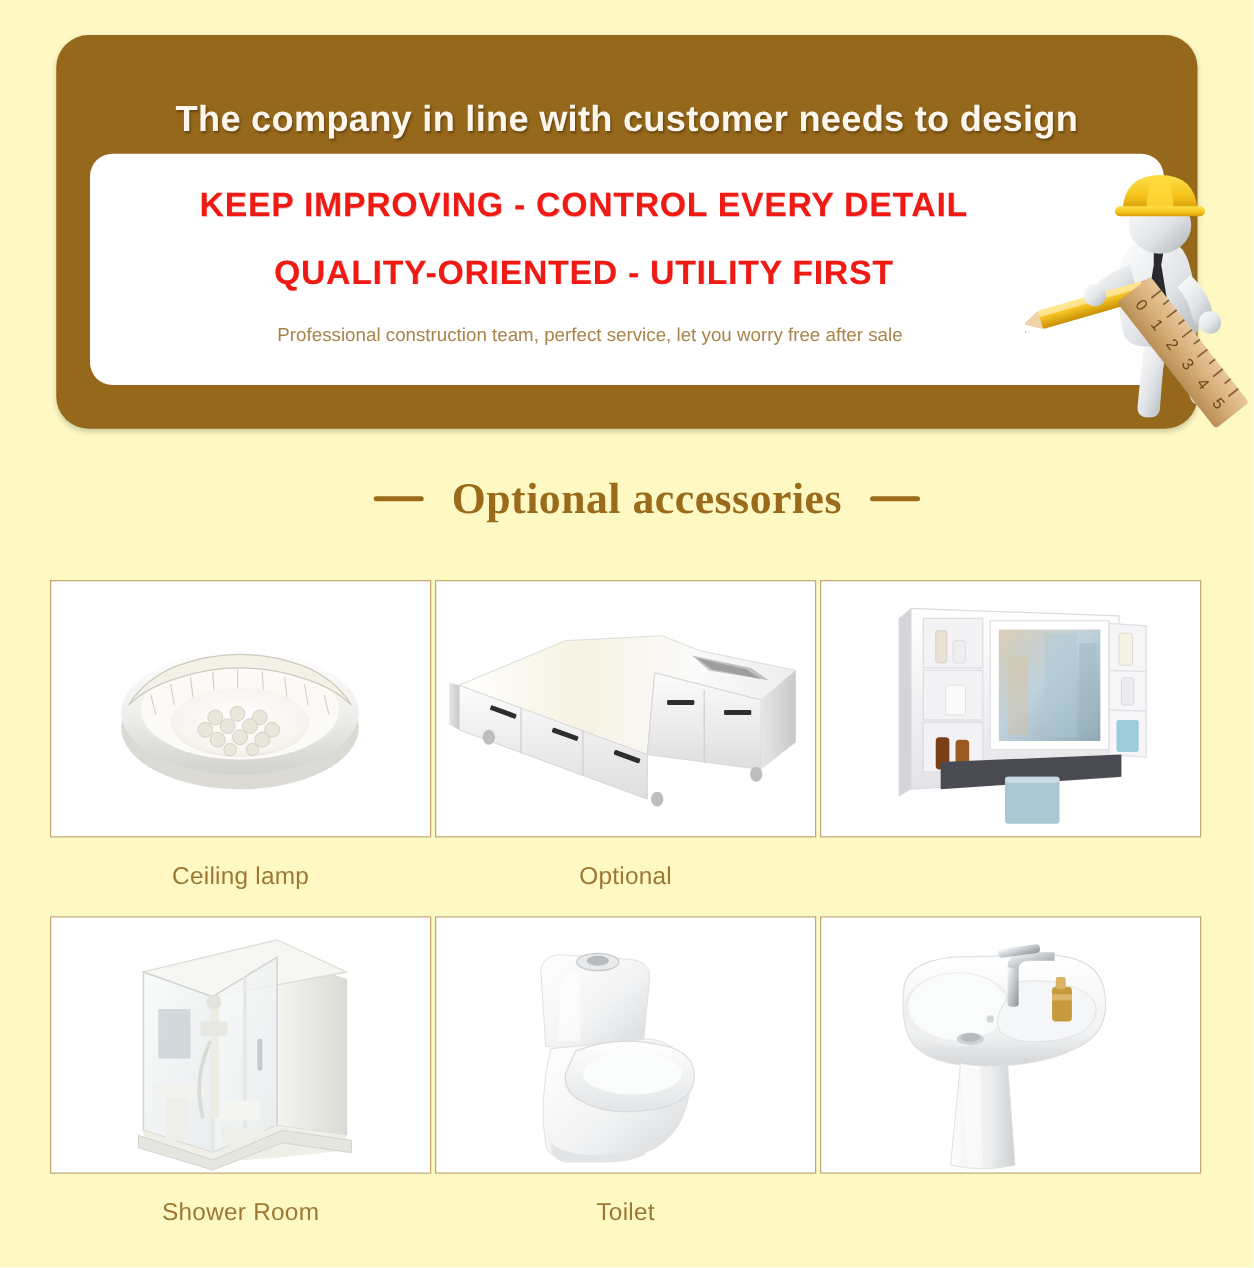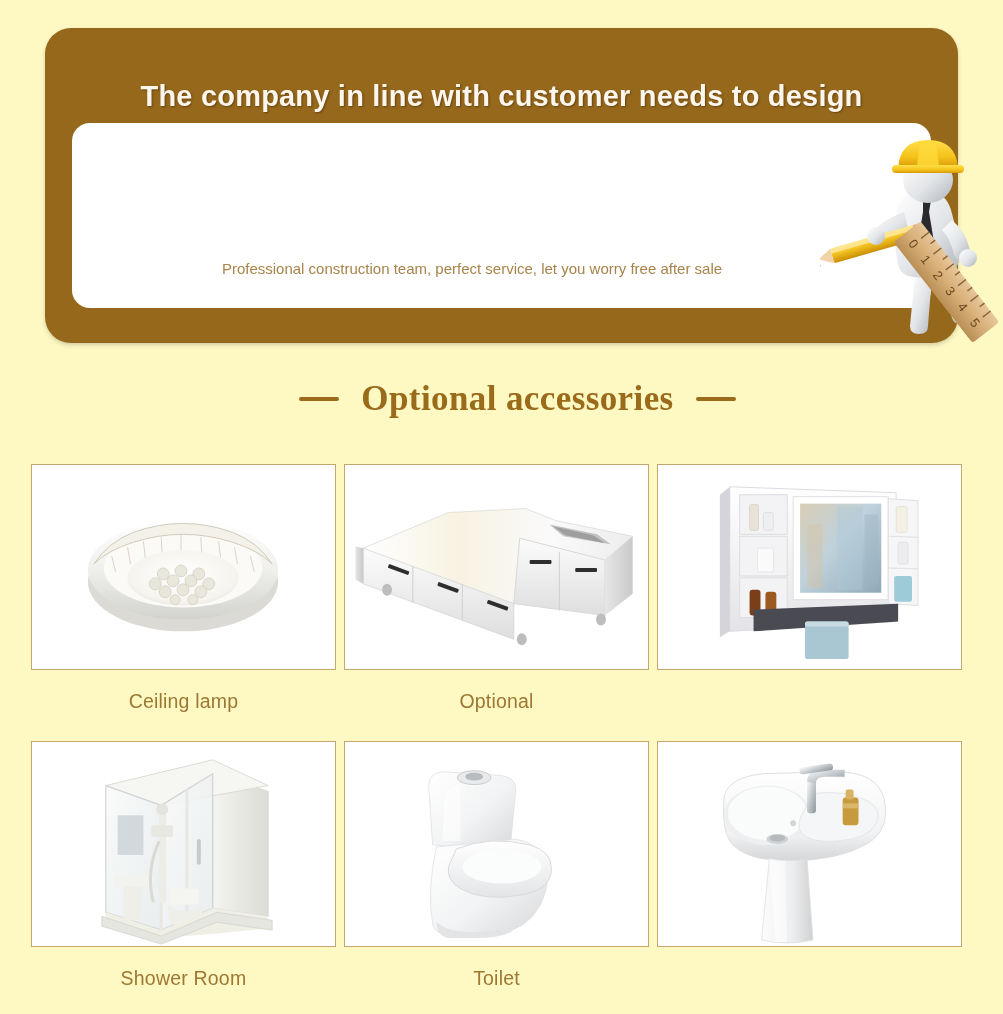--- a/index.html
+++ b/index.html
@@ -115,28 +115,27 @@
     font-size: 35px;
     font-weight: bold;
     color: #9A6B1B;
     letter-spacing: 0.4px;
     white-space: nowrap;
   }
 
   
   .grid {
     position: absolute;
-    left: 31px;
+    left: 40px;
     top: 464px;
     width: 921px;
     display: grid;
     grid-template-columns: repeat(3, 305px);
     grid-column-gap: 3px;
     grid-row-gap: 0px;
-    gap: 8px;
   }
 
   .cell { width: 305px; }
 
   .thumb {
     width: 305px;
     height: 206px;
     border: 1px solid #C6A86E;
     background: #FFFFFF;
     position: relative;
@@ -160,20 +159,22 @@
 </head>
 <body>
 
 <div class="page">
 
   <div class="banner">
 
     <div class="banner-title">The company in line with customer needs to design</div>
 
     <div class="banner-panel">
+      <div class="slogan slogan-1">KEEP IMPROVING  -  CONTROL EVERY DETAIL</div>
+      <div class="slogan slogan-2">QUALITY-ORIENTED  -  UTILITY FIRST</div>
       <div class="sub-slogan">Professional construction team, perfect service, let you worry free after sale</div>
     </div>
 
     <div class="mascot">
       <svg viewBox="0 0 185 216" xmlns="http://www.w3.org/2000/svg">
         <defs>
           <linearGradient id="bodyG" x1="0" y1="0" x2="1" y2="1">
             <stop offset="0%" stop-color="#FFFFFF"></stop>
             <stop offset="55%" stop-color="#E2E5E8"></stop>
             <stop offset="100%" stop-color="#AEB4BA"></stop>

